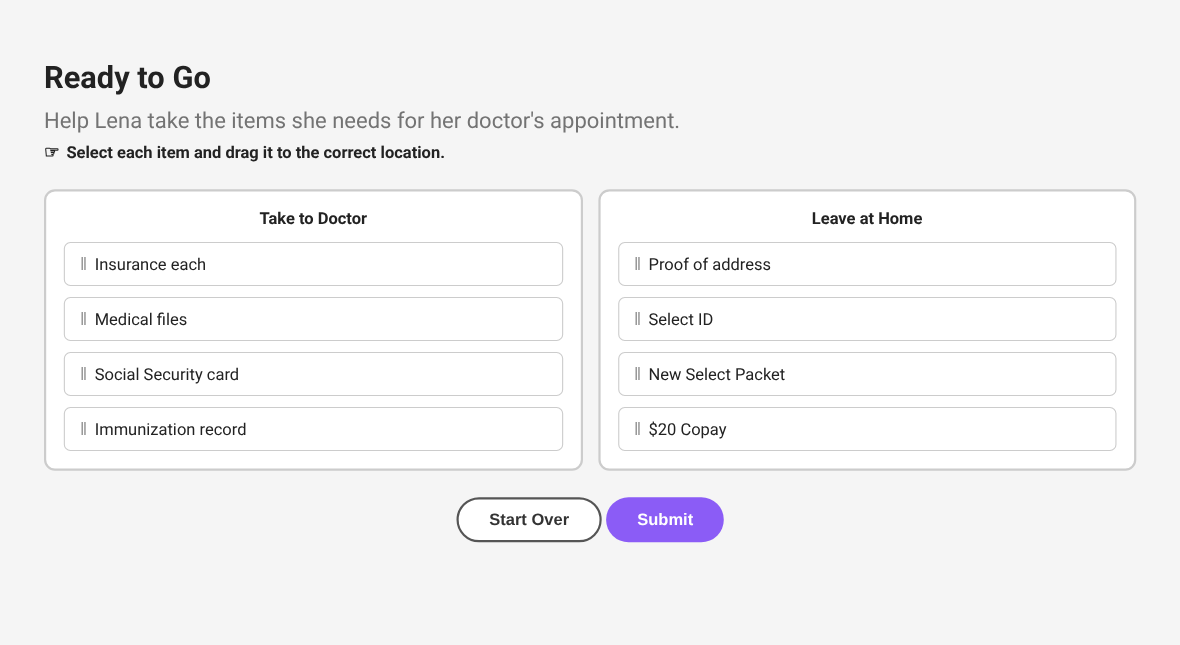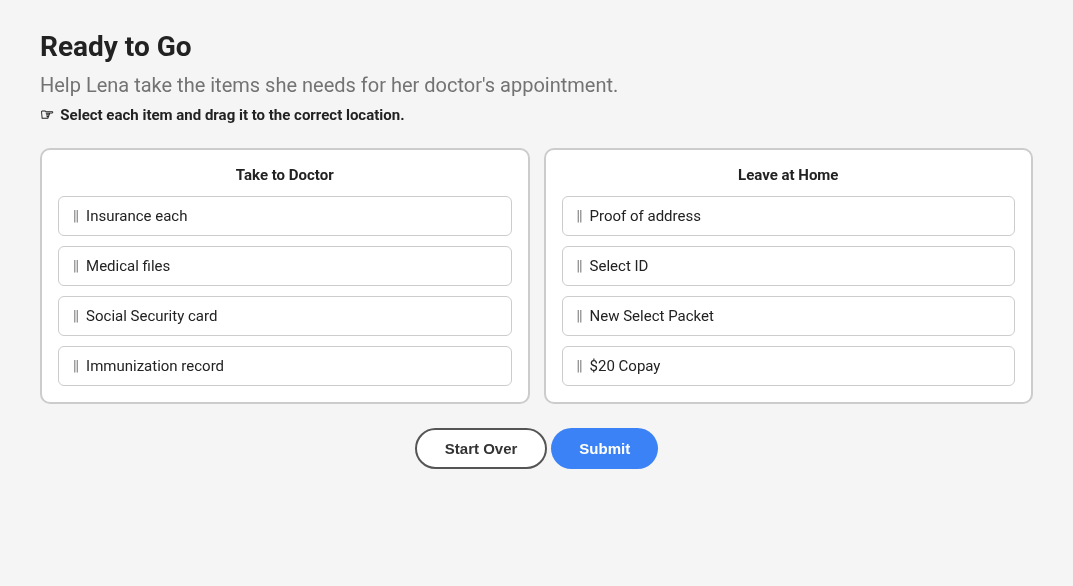--- a/index.html
+++ b/index.html
@@ -15,20 +15,21 @@
       height: 586px;
       overflow: hidden;
       padding: 30px 40px;
     }
 
     .page-title {
       font-size: 28px;
       font-weight: 700;
       color: #222;
       margin-bottom: 10px;
+      margin-top: 24px;
     }
 
     .subtitle {
       font-size: 20px;
       color: #737373;
       margin-bottom: 8px;
     }
 
     .instruction {
       font-size: 15px;
@@ -104,21 +105,21 @@
       border: 2px solid #555;
       border-radius: 30px;
       padding: 10px 28px;
       font-size: 15px;
       font-weight: 600;
       color: #333;
       cursor: pointer;
     }
 
     .btn-submit {
-      background: #3b82f6;
+      background: #8b5cf6;
       border: none;
       border-radius: 30px;
       padding: 10px 28px;
       font-size: 15px;
       font-weight: 700;
       color: #fff;
       cursor: pointer;
     }
   </style>
 </head>

